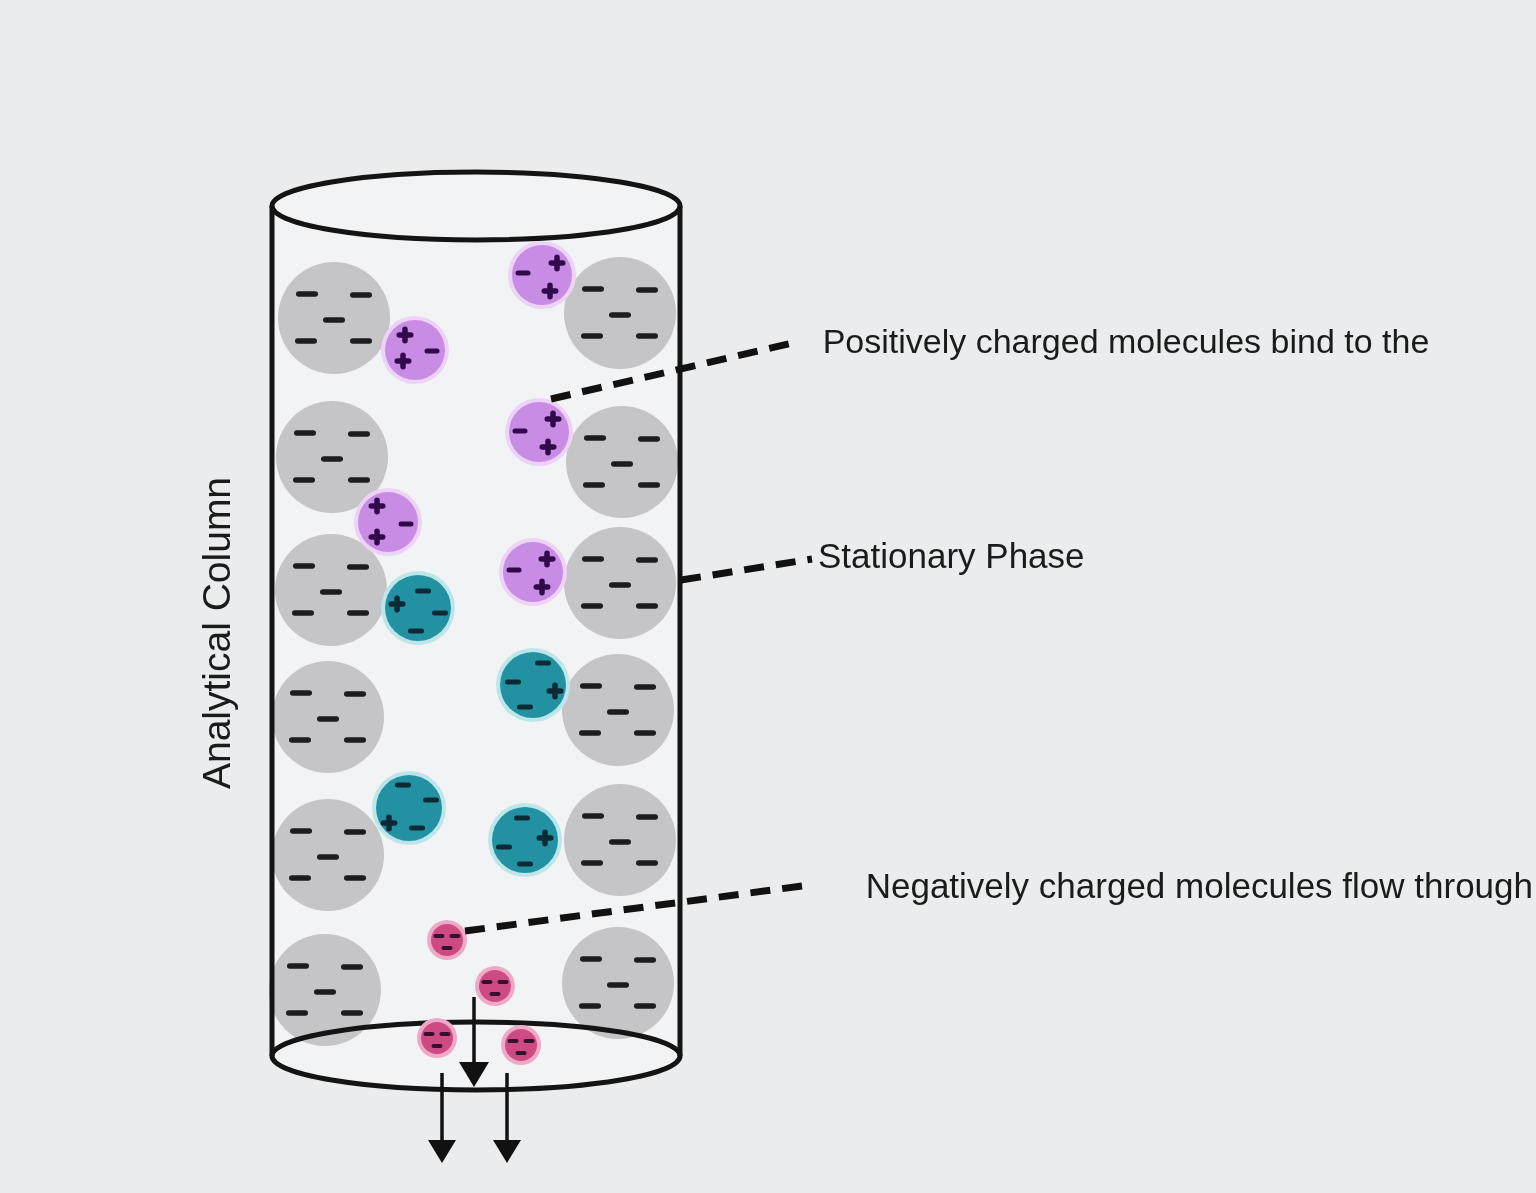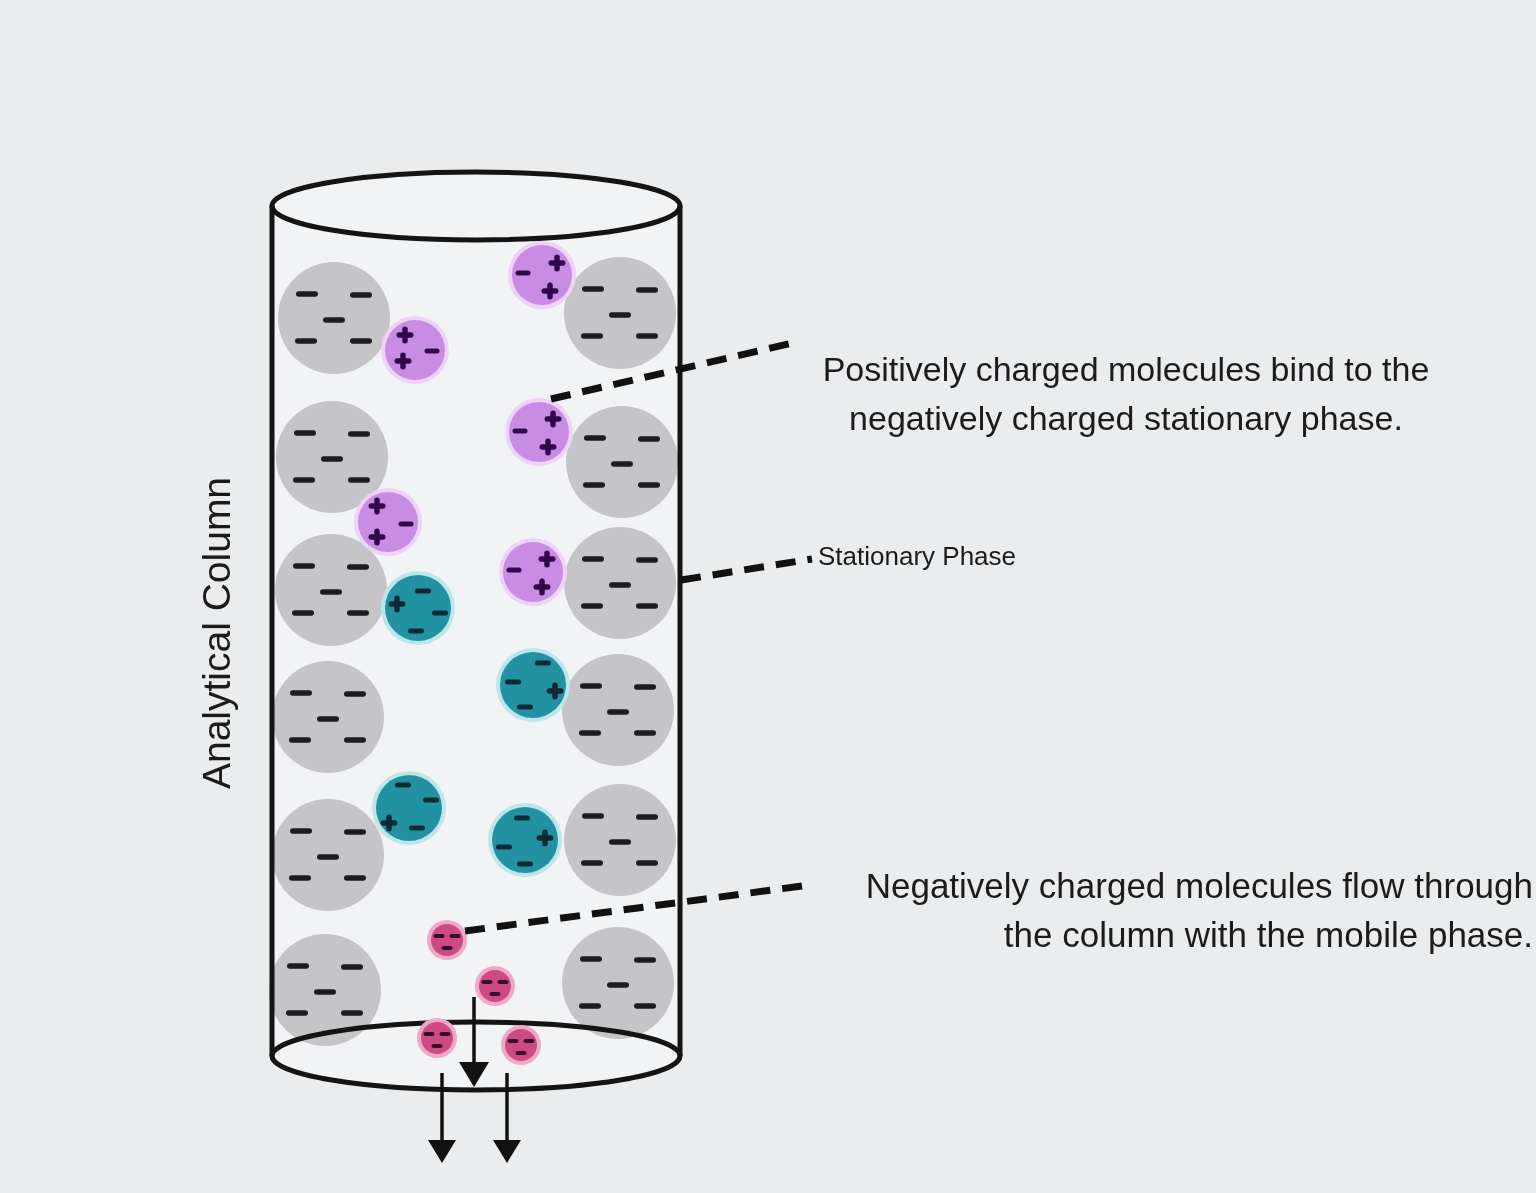--- a/index.html
+++ b/index.html
@@ -17,24 +17,24 @@
   .annotation{
     position:absolute;
     text-align:center;
     font-size:34px;
     line-height:49px;
     color:var(--text,#1b1b1b);
   }
   .annotation .line{display:block;white-space:nowrap;}
   #ann-stationary{
     position:absolute;
-    font-size:26px;line-height:40px;white-space:nowrap;
+    font-size:35px;line-height:40px;white-space:nowrap;
     color:var(--text,#1b1b1b);
   }
-  #ann-positive{left:746px;top:317px;width:760px;margin-top:28px;}
+  #ann-positive{left:746px;top:317px;width:760px;}
   #ann-negative{left:773px;top:861px;width:760px;font-size:35px;text-align:right;}
   #ann-stationary{left:818px;top:536px;}
   #column-label{
     position:absolute;
     left:217px;top:633px;
     transform:translate(-50%,-50%) rotate(-90deg);
     font-size:39px;white-space:nowrap;
     color:var(--text,#1b1b1b);
   }
 </style>
@@ -283,23 +283,21 @@
         <line x1="507" y1="1073" x2="507" y2="1141"></line>
         <polygon points="493,1140 521,1140 507,1163" stroke="none"></polygon>
       </g>
     </g>
   </svg>
 
   <div id="column-label">Analytical Column</div>
 
   <div id="ann-positive" class="annotation">
     <span class="line">Positively charged molecules bind to the</span>
-    <span class="line">negatively charged stationary phase.</span>
   </div>
 
   <div id="ann-stationary">Stationary Phase</div>
 
   <div id="ann-negative" class="annotation">
     <span class="line">Negatively charged molecules flow through</span>
-    <span class="line">the column with the mobile phase.</span>
   </div>
 
 </div>
 
 </body></html>

